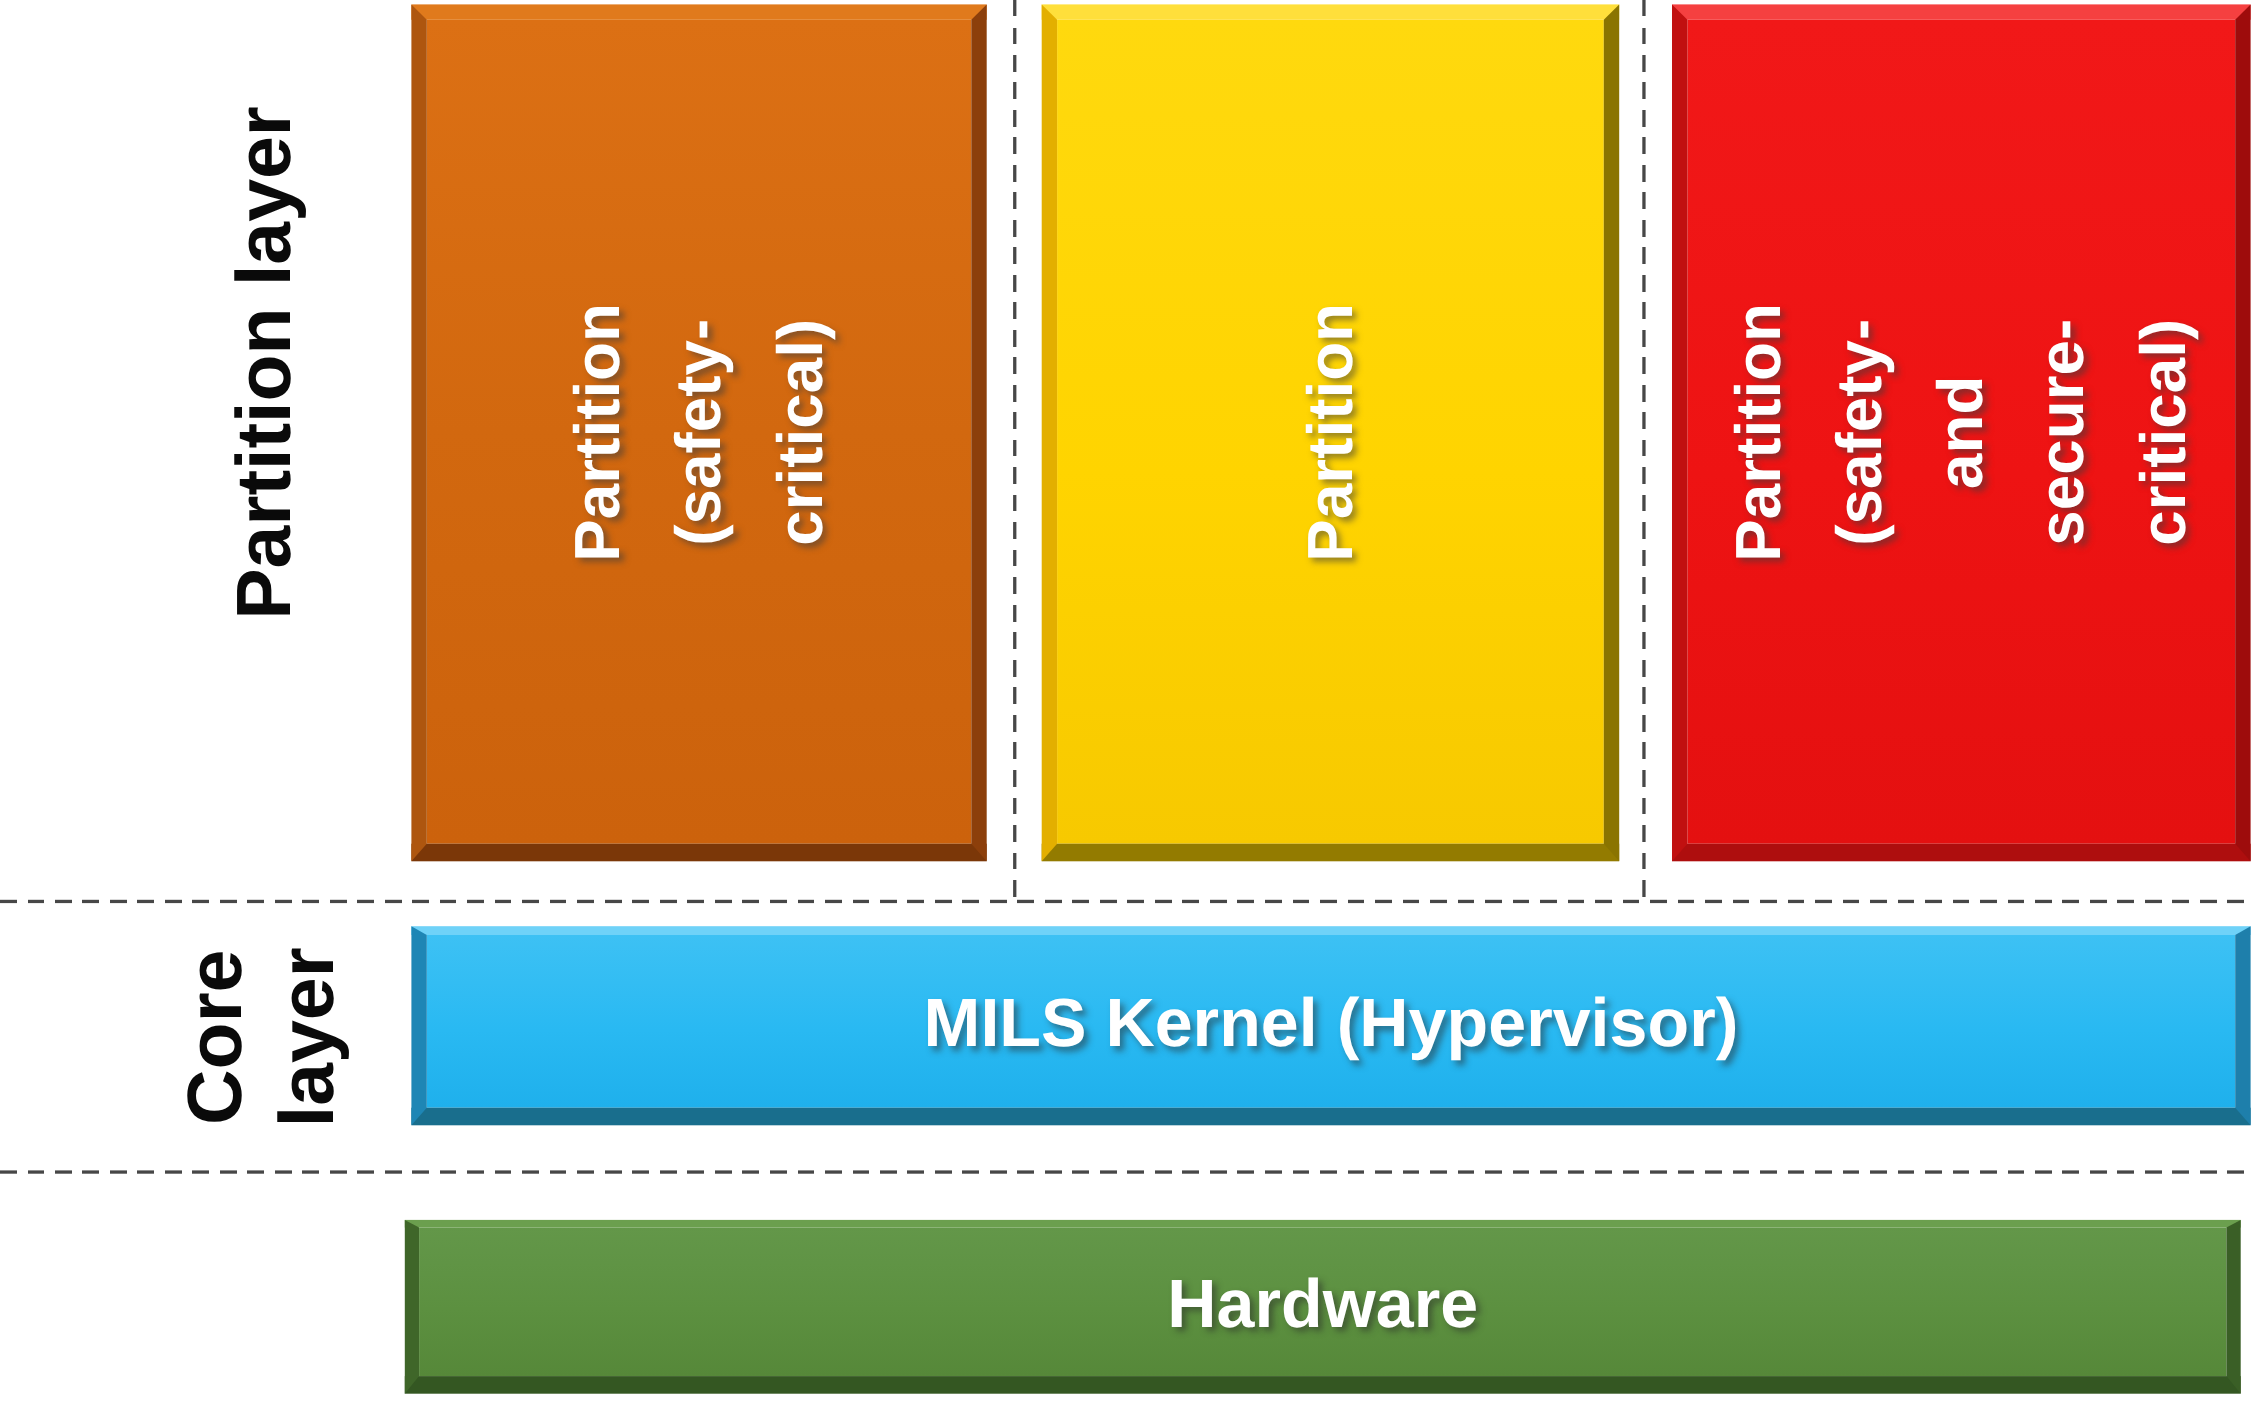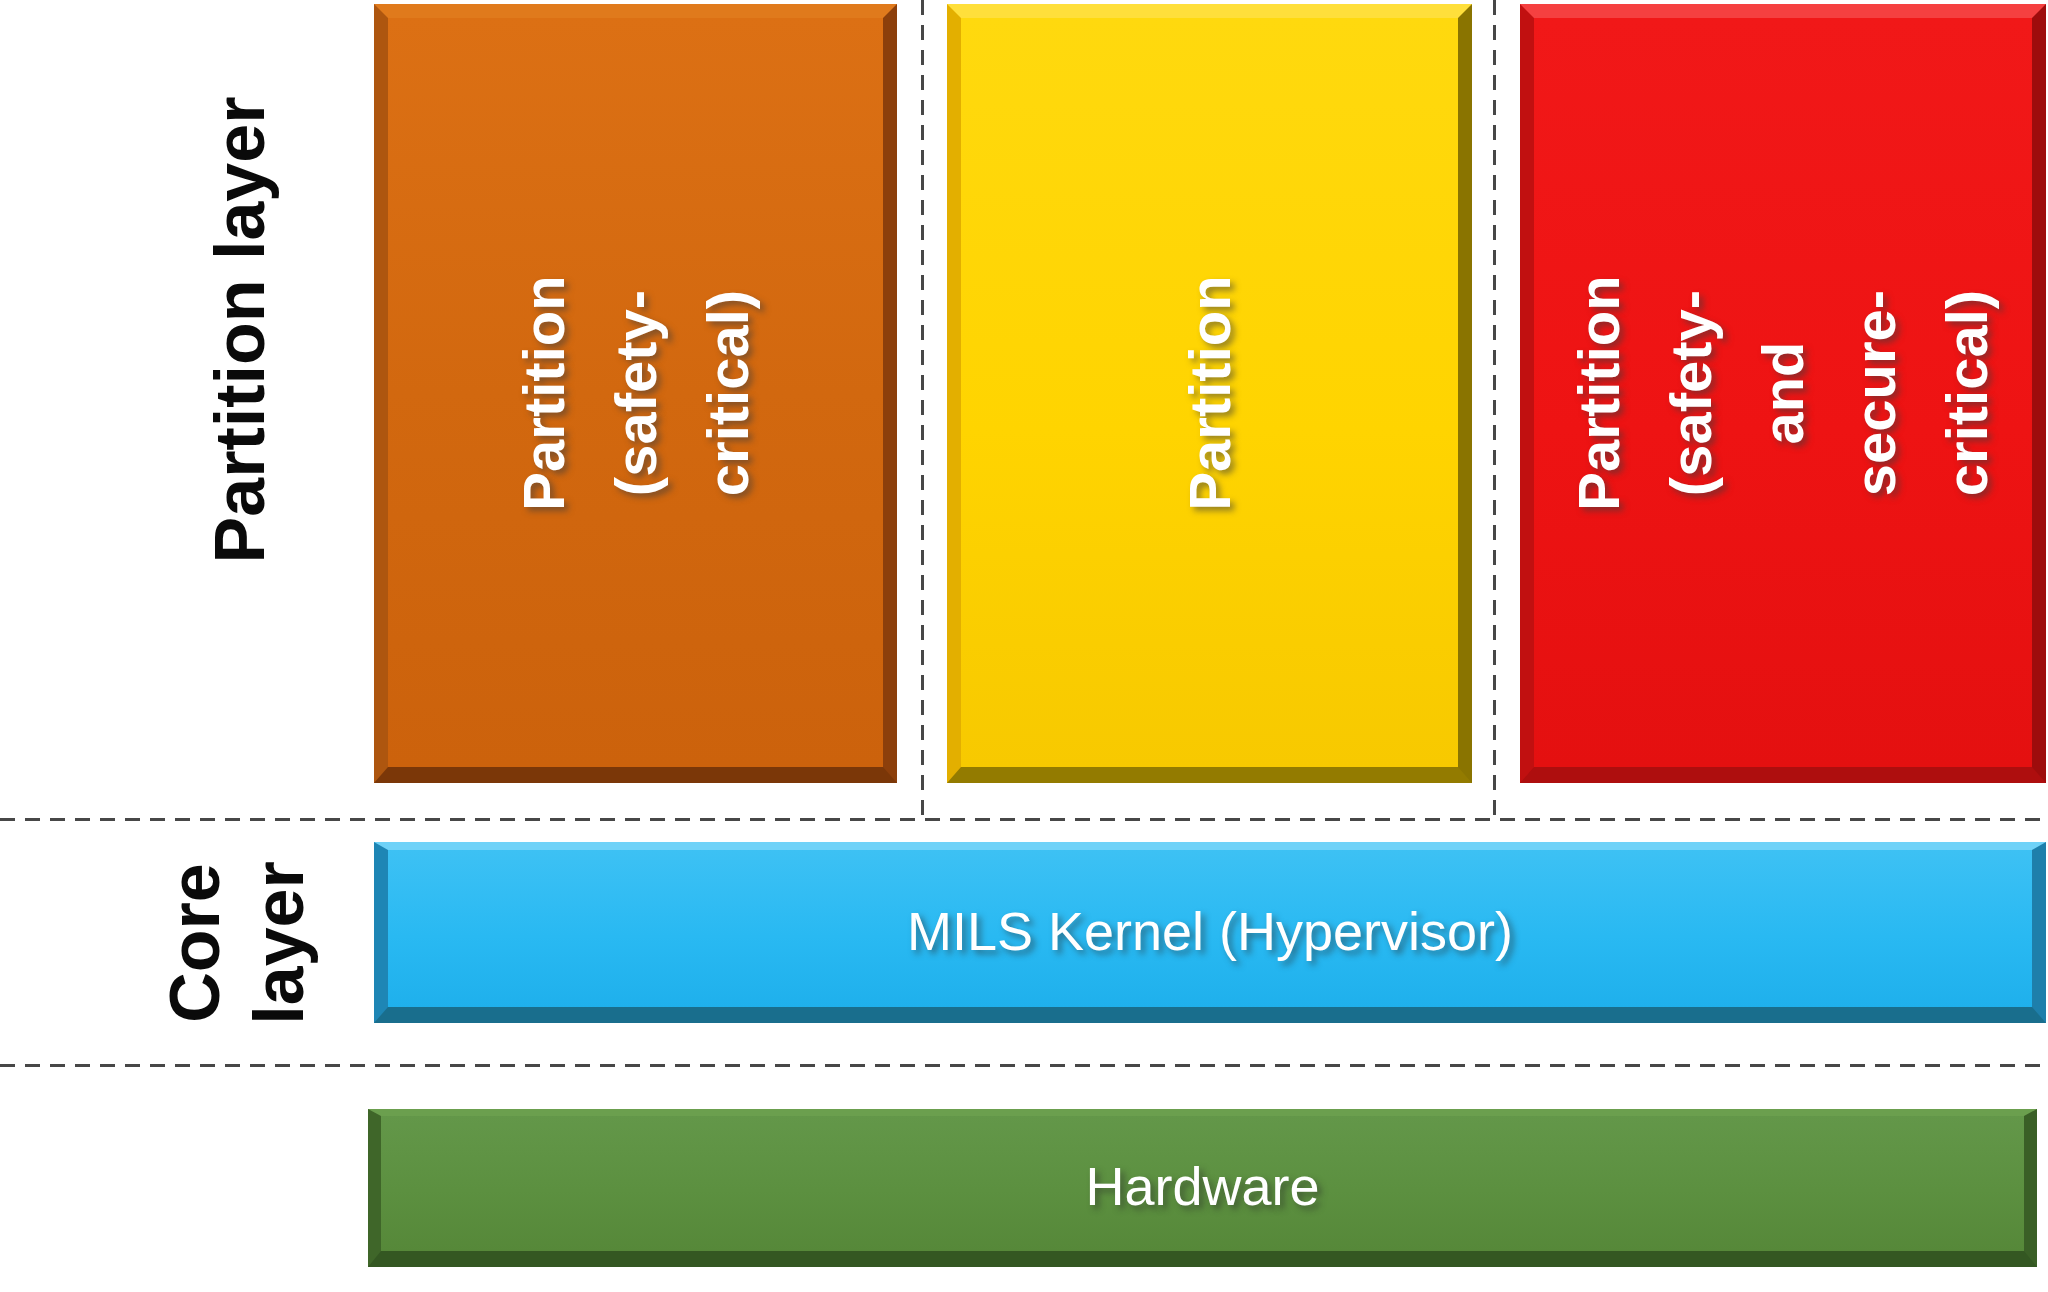--- a/index.html
+++ b/index.html
@@ -119,22 +119,22 @@
   .bar.green {
     left: 368px; top: 1109px; width: 1669px; height: 158px;
     border-width: 7px 13px 16px 13px;
     background: linear-gradient(180deg, #639749 0%, #5C9040 55%, #568839 100%);
     border-top-color:    #6B9F4E;
     border-left-color:   #3F6629;
     border-right-color:  #3A5F26;
     border-bottom-color: #345722;
   }
   .htext {
-    font-size: 54px;
-    font-weight: 400;
+    font-size: 62px;
+    font-weight: 700;
     color: #ffffff;
     text-align: center;
     text-shadow: 4px 4px 6px rgba(40, 40, 40, 0.5);
     padding-top: 4px;
   }
 </style>
 </head>
 <body>
 
 <div class="canvas">

